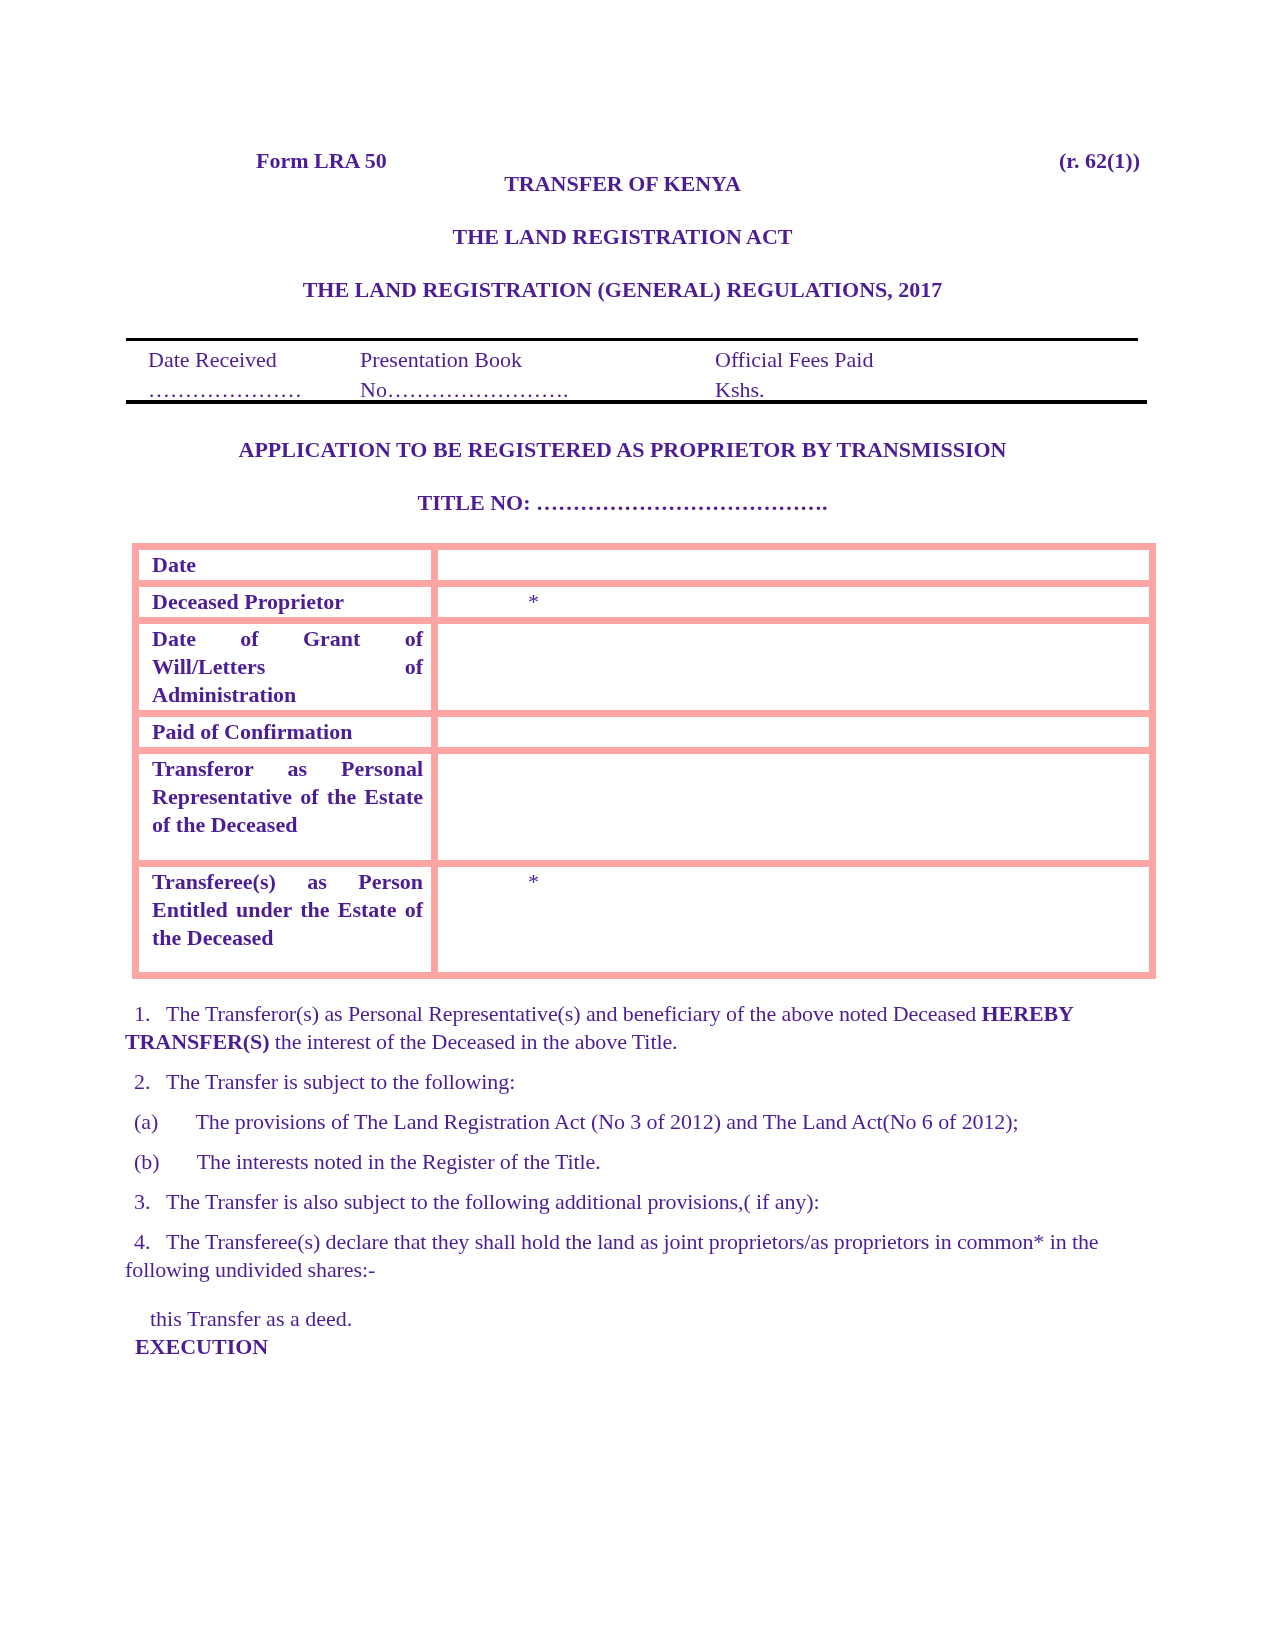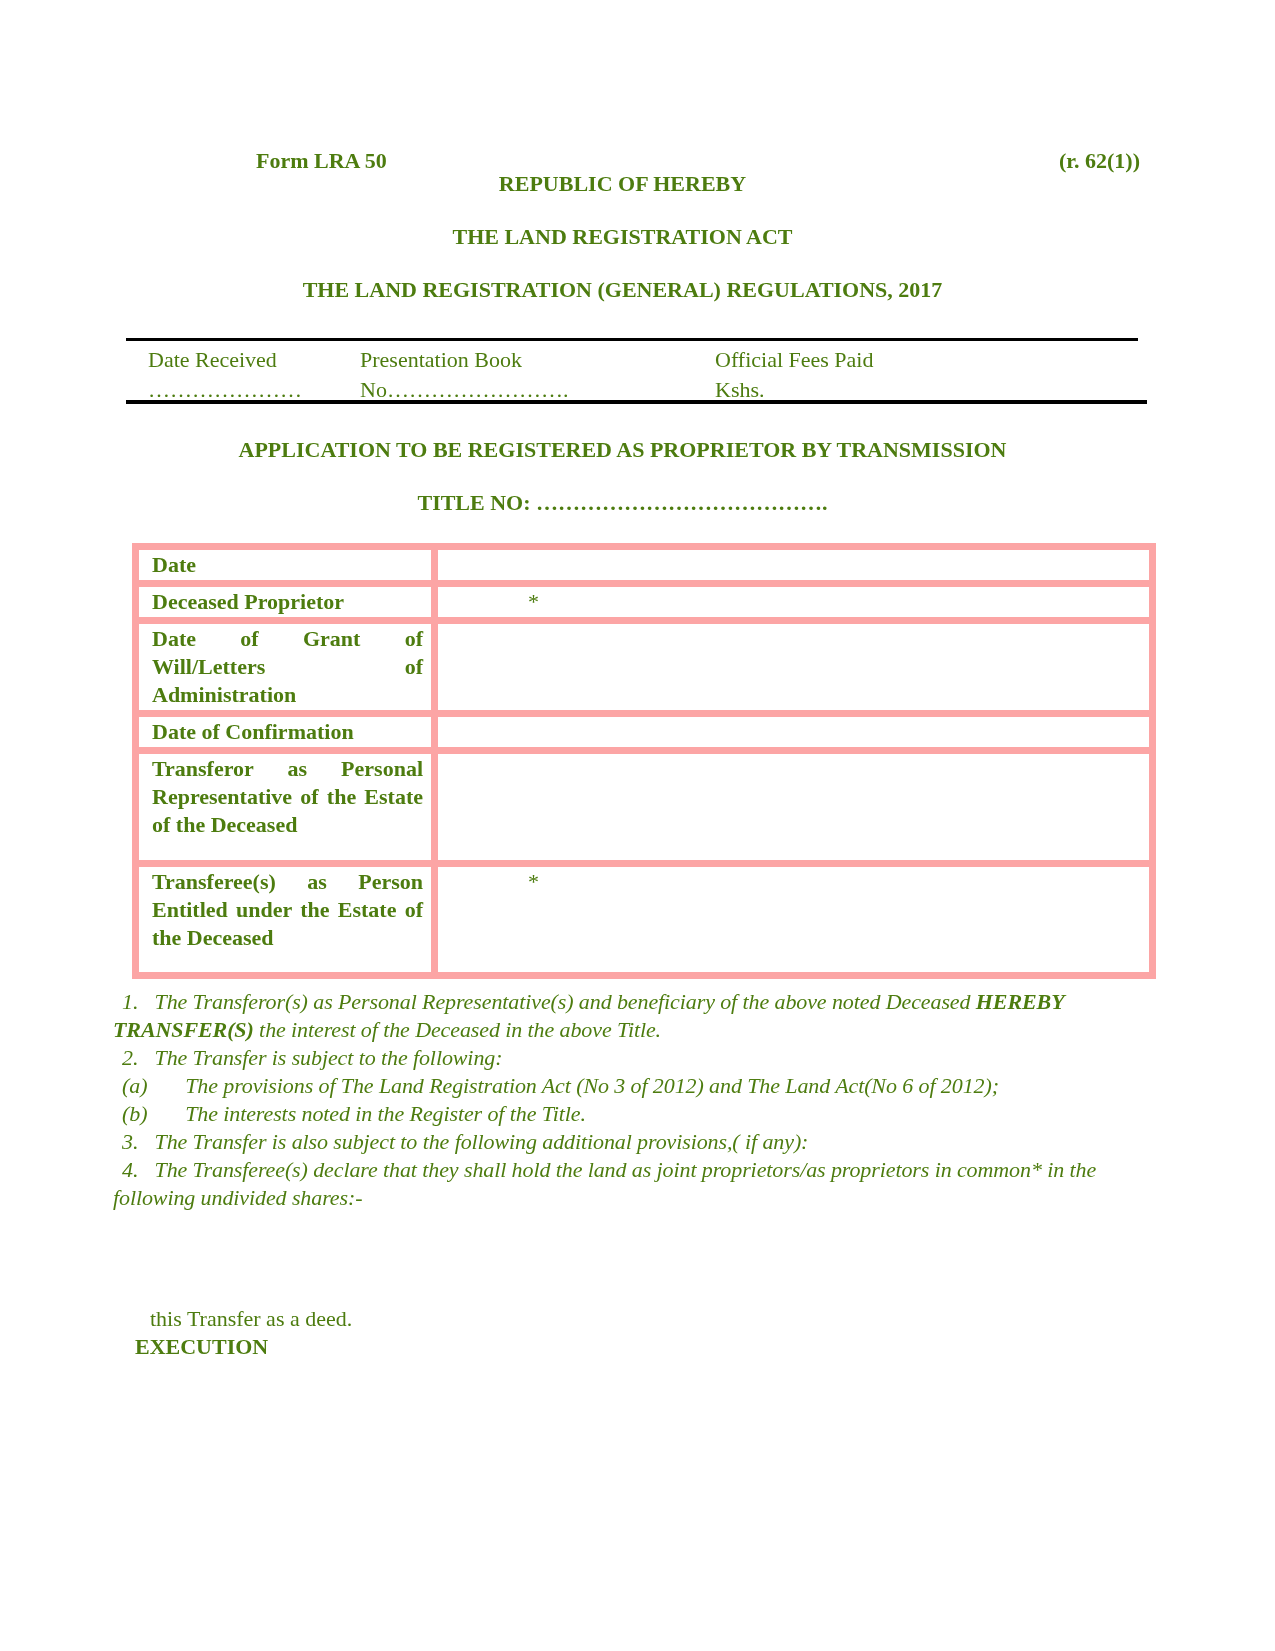--- a/index.html
+++ b/index.html
@@ -3,21 +3,21 @@
 <meta charset="utf-8">
 <style>
   html,body { margin:0; padding:0; background:#e8e8e8; }
   .page {
     position:relative;
     width:1275px; height:1651px;
     margin:0 auto;
     background:#ffffff;
     font-family:"Liberation Serif", serif;
     font-size:22px;
-    color:#4d7c0f;
+    color:#4c1d95;
     overflow:hidden;
   }
   .b { font-weight:bold; }
 
   
   .form-number { position:absolute; top:148px; left:256px; font-weight:bold; }
   .rule-ref    { position:absolute; top:148px; right:135px; font-weight:bold; }
   .center-line { position:absolute; left:70px; width:1105px; text-align:center; font-weight:bold; }
   .h-republic    { top:171px; }
   .h-act         { top:224px; }
@@ -43,36 +43,36 @@
   .details td.lbl { width:271px; font-weight:bold; text-align:justify; }
   .details td.val { width:613px; padding-left:90px; }
   tr.rh-s1 { height:36px; }
   tr.rh-s2 { height:29px; }
   tr.rh-m  { height:84px; }
   tr.rh-l  { height:113px; }
   tr.rh-l2 { height:112px; }
 
   
   .clauses { position:absolute; top:988px; left:113px; width:1048px; letter-spacing:-0.1px; }
-  .clauses p { margin:0; line-height:28px; white-space:pre-wrap; text-indent:9px;font-style:italic; }
+  .clauses p { margin:12px; line-height:28px; white-space:pre-wrap; text-indent:9px; }
 
   
   .witness-line  { position:absolute; top:1247px; left:150px; line-height:28px; }
   .deed-line     { position:absolute; top:1305px; left:150px; line-height:28px; }
   .execution-line{ position:absolute; top:1333px; left:135px; line-height:28px; font-weight:bold; }
 </style>
 </head>
 <body>
 
 <div class="page">
 
   <span class="form-number">Form LRA 50</span>
   <span class="rule-ref">(r. 62(1))</span>
 
-  <div class="center-line h-republic">REPUBLIC OF HEREBY</div>
+  <div class="center-line h-republic">TRANSFER OF KENYA</div>
   <div class="center-line h-act">THE LAND REGISTRATION ACT</div>
   <div class="center-line h-regulations">THE LAND REGISTRATION (GENERAL) REGULATIONS, 2017</div>
 
   <div class="rule-top"></div>
 
   <div class="fee-col fee-col-1">
     <div>Date Received</div>
     <div>…………………</div>
   </div>
   <div class="fee-col fee-col-2">
@@ -97,21 +97,21 @@
       </tr>
       <tr class="rh-s2">
         <td class="lbl">Deceased Proprietor</td>
         <td class="val">*</td>
       </tr>
       <tr class="rh-m">
         <td class="lbl">Date of Grant of Will/Letters of Administration</td>
         <td class="val"></td>
       </tr>
       <tr class="rh-s2">
-        <td class="lbl">Date of Confirmation</td>
+        <td class="lbl">Paid of Confirmation</td>
         <td class="val"></td>
       </tr>
       <tr class="rh-l">
         <td class="lbl">Transferor as Personal Representative of the Estate of the Deceased</td>
         <td class="val"></td>
       </tr>
       <tr class="rh-l2">
         <td class="lbl">Transferee(s) as Person Entitled under the Estate of the Deceased</td>
         <td class="val">*</td>
       </tr>

